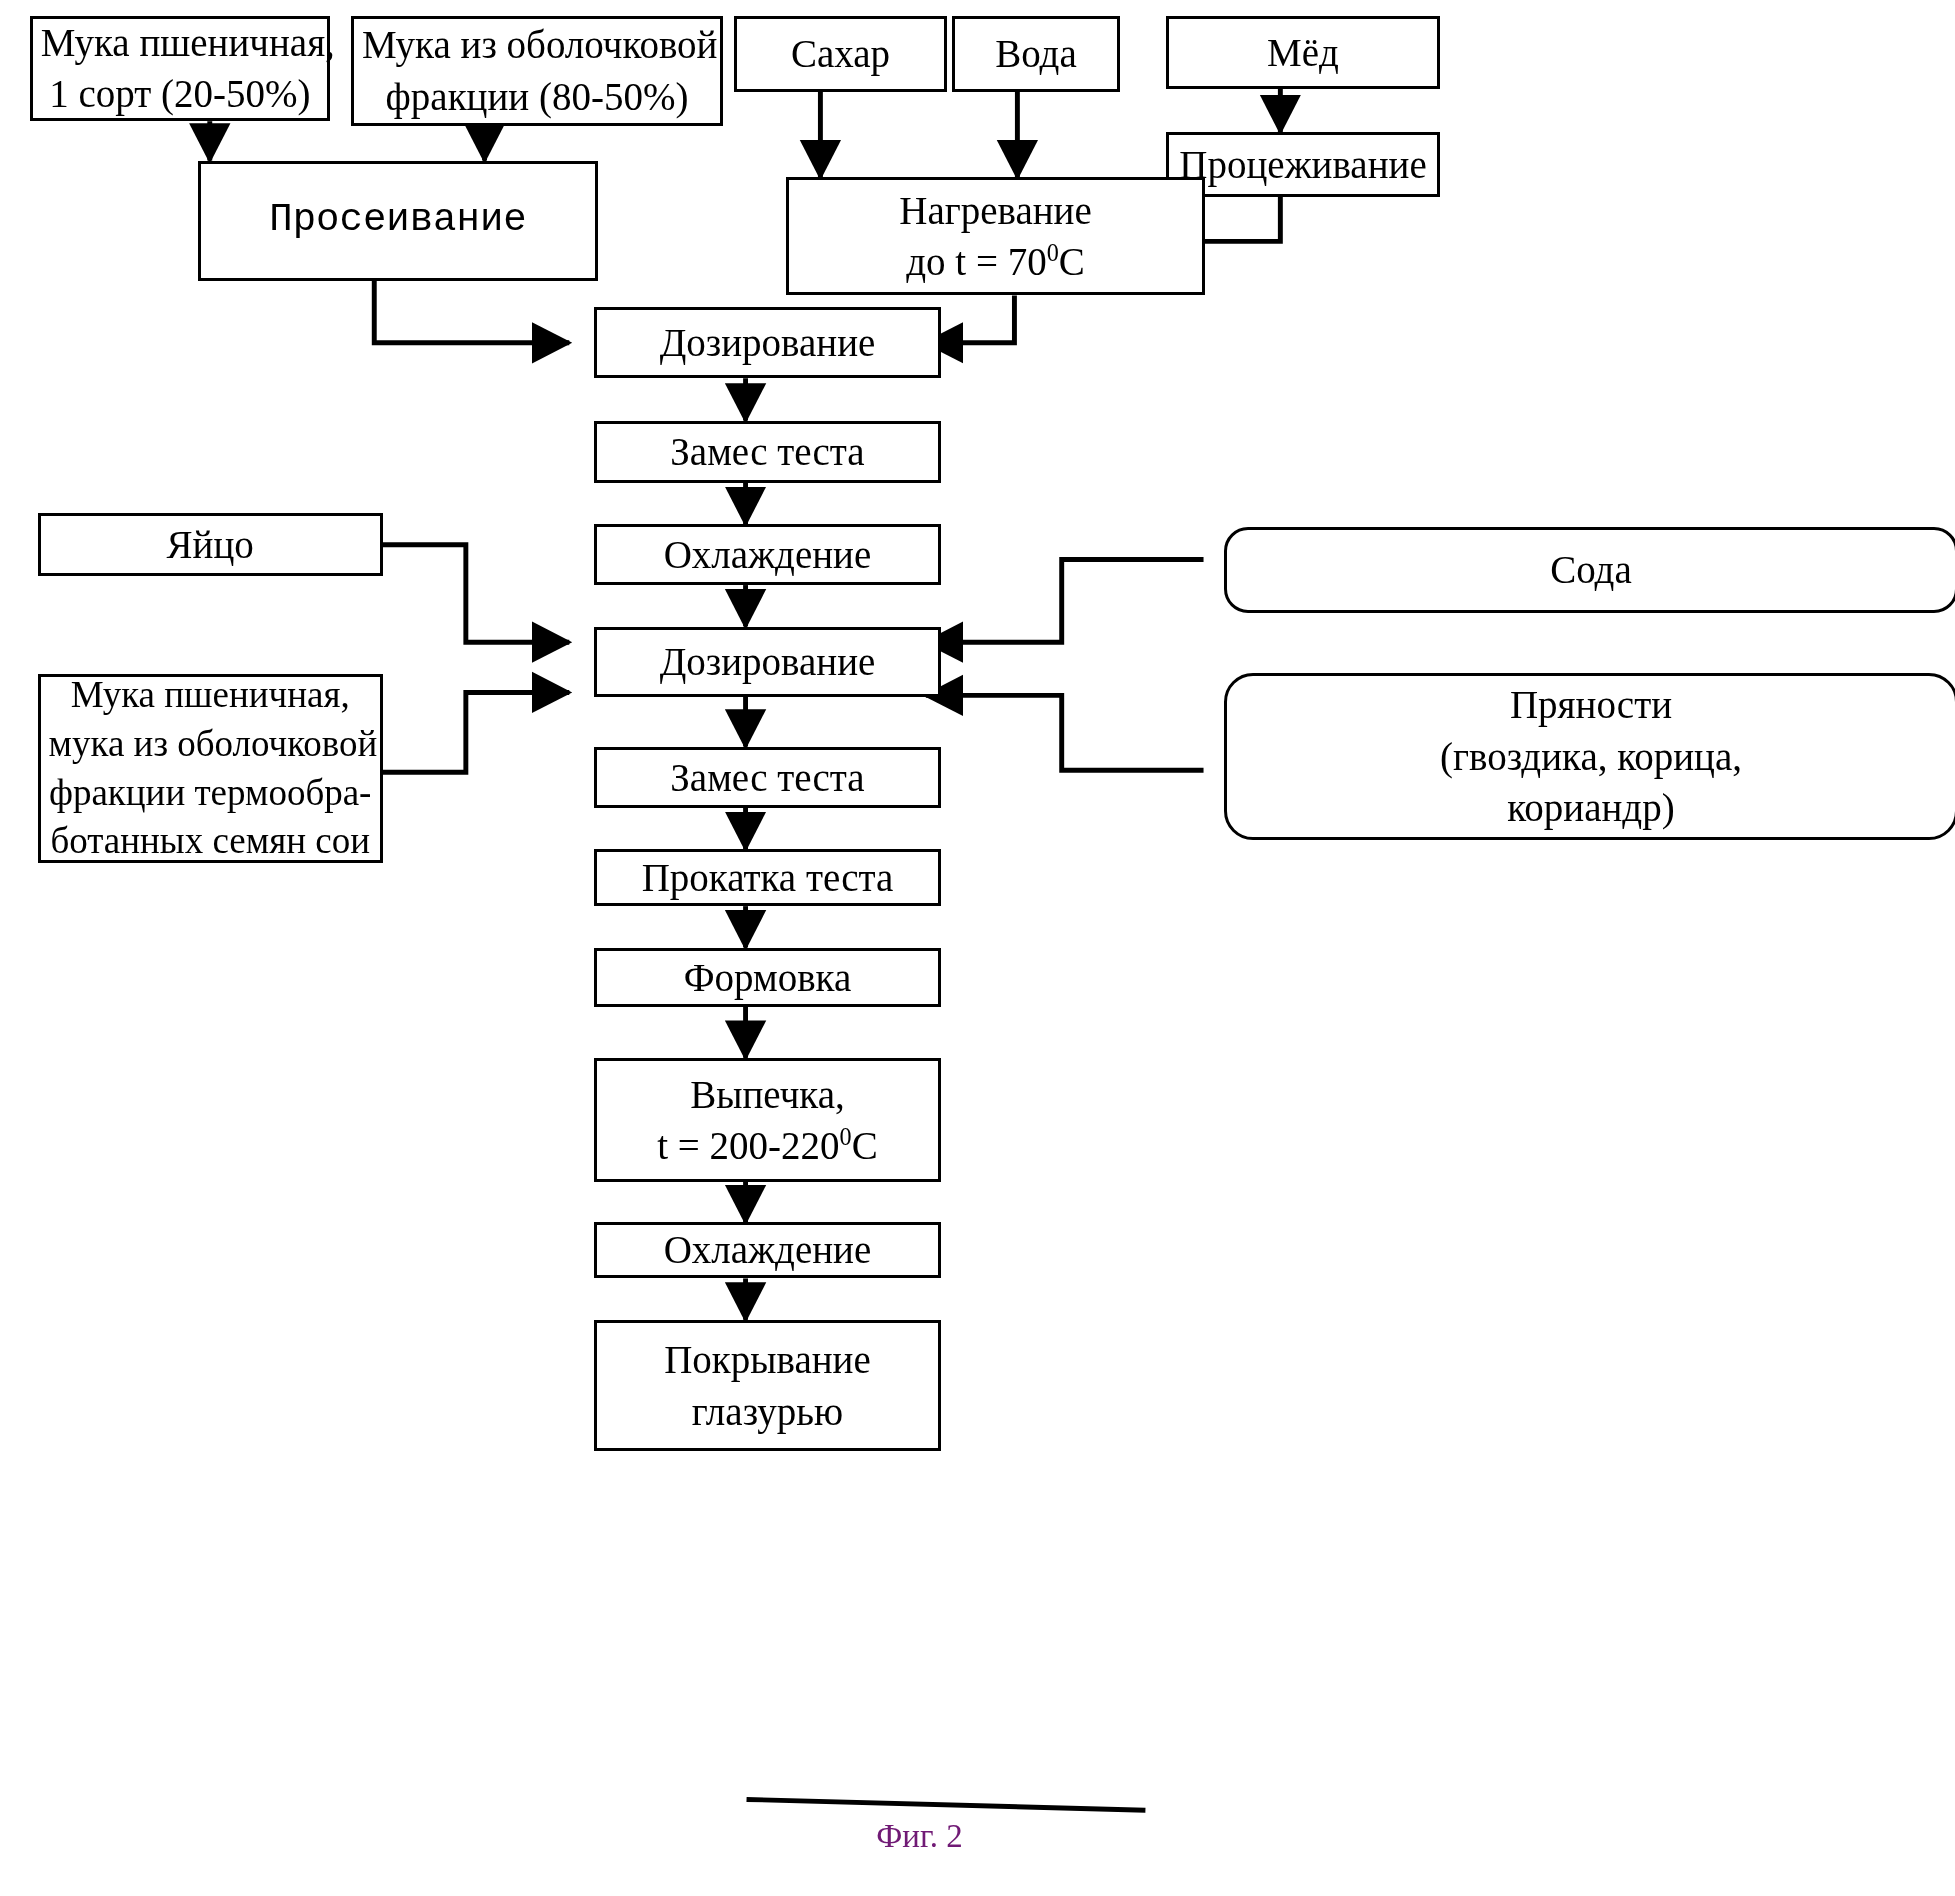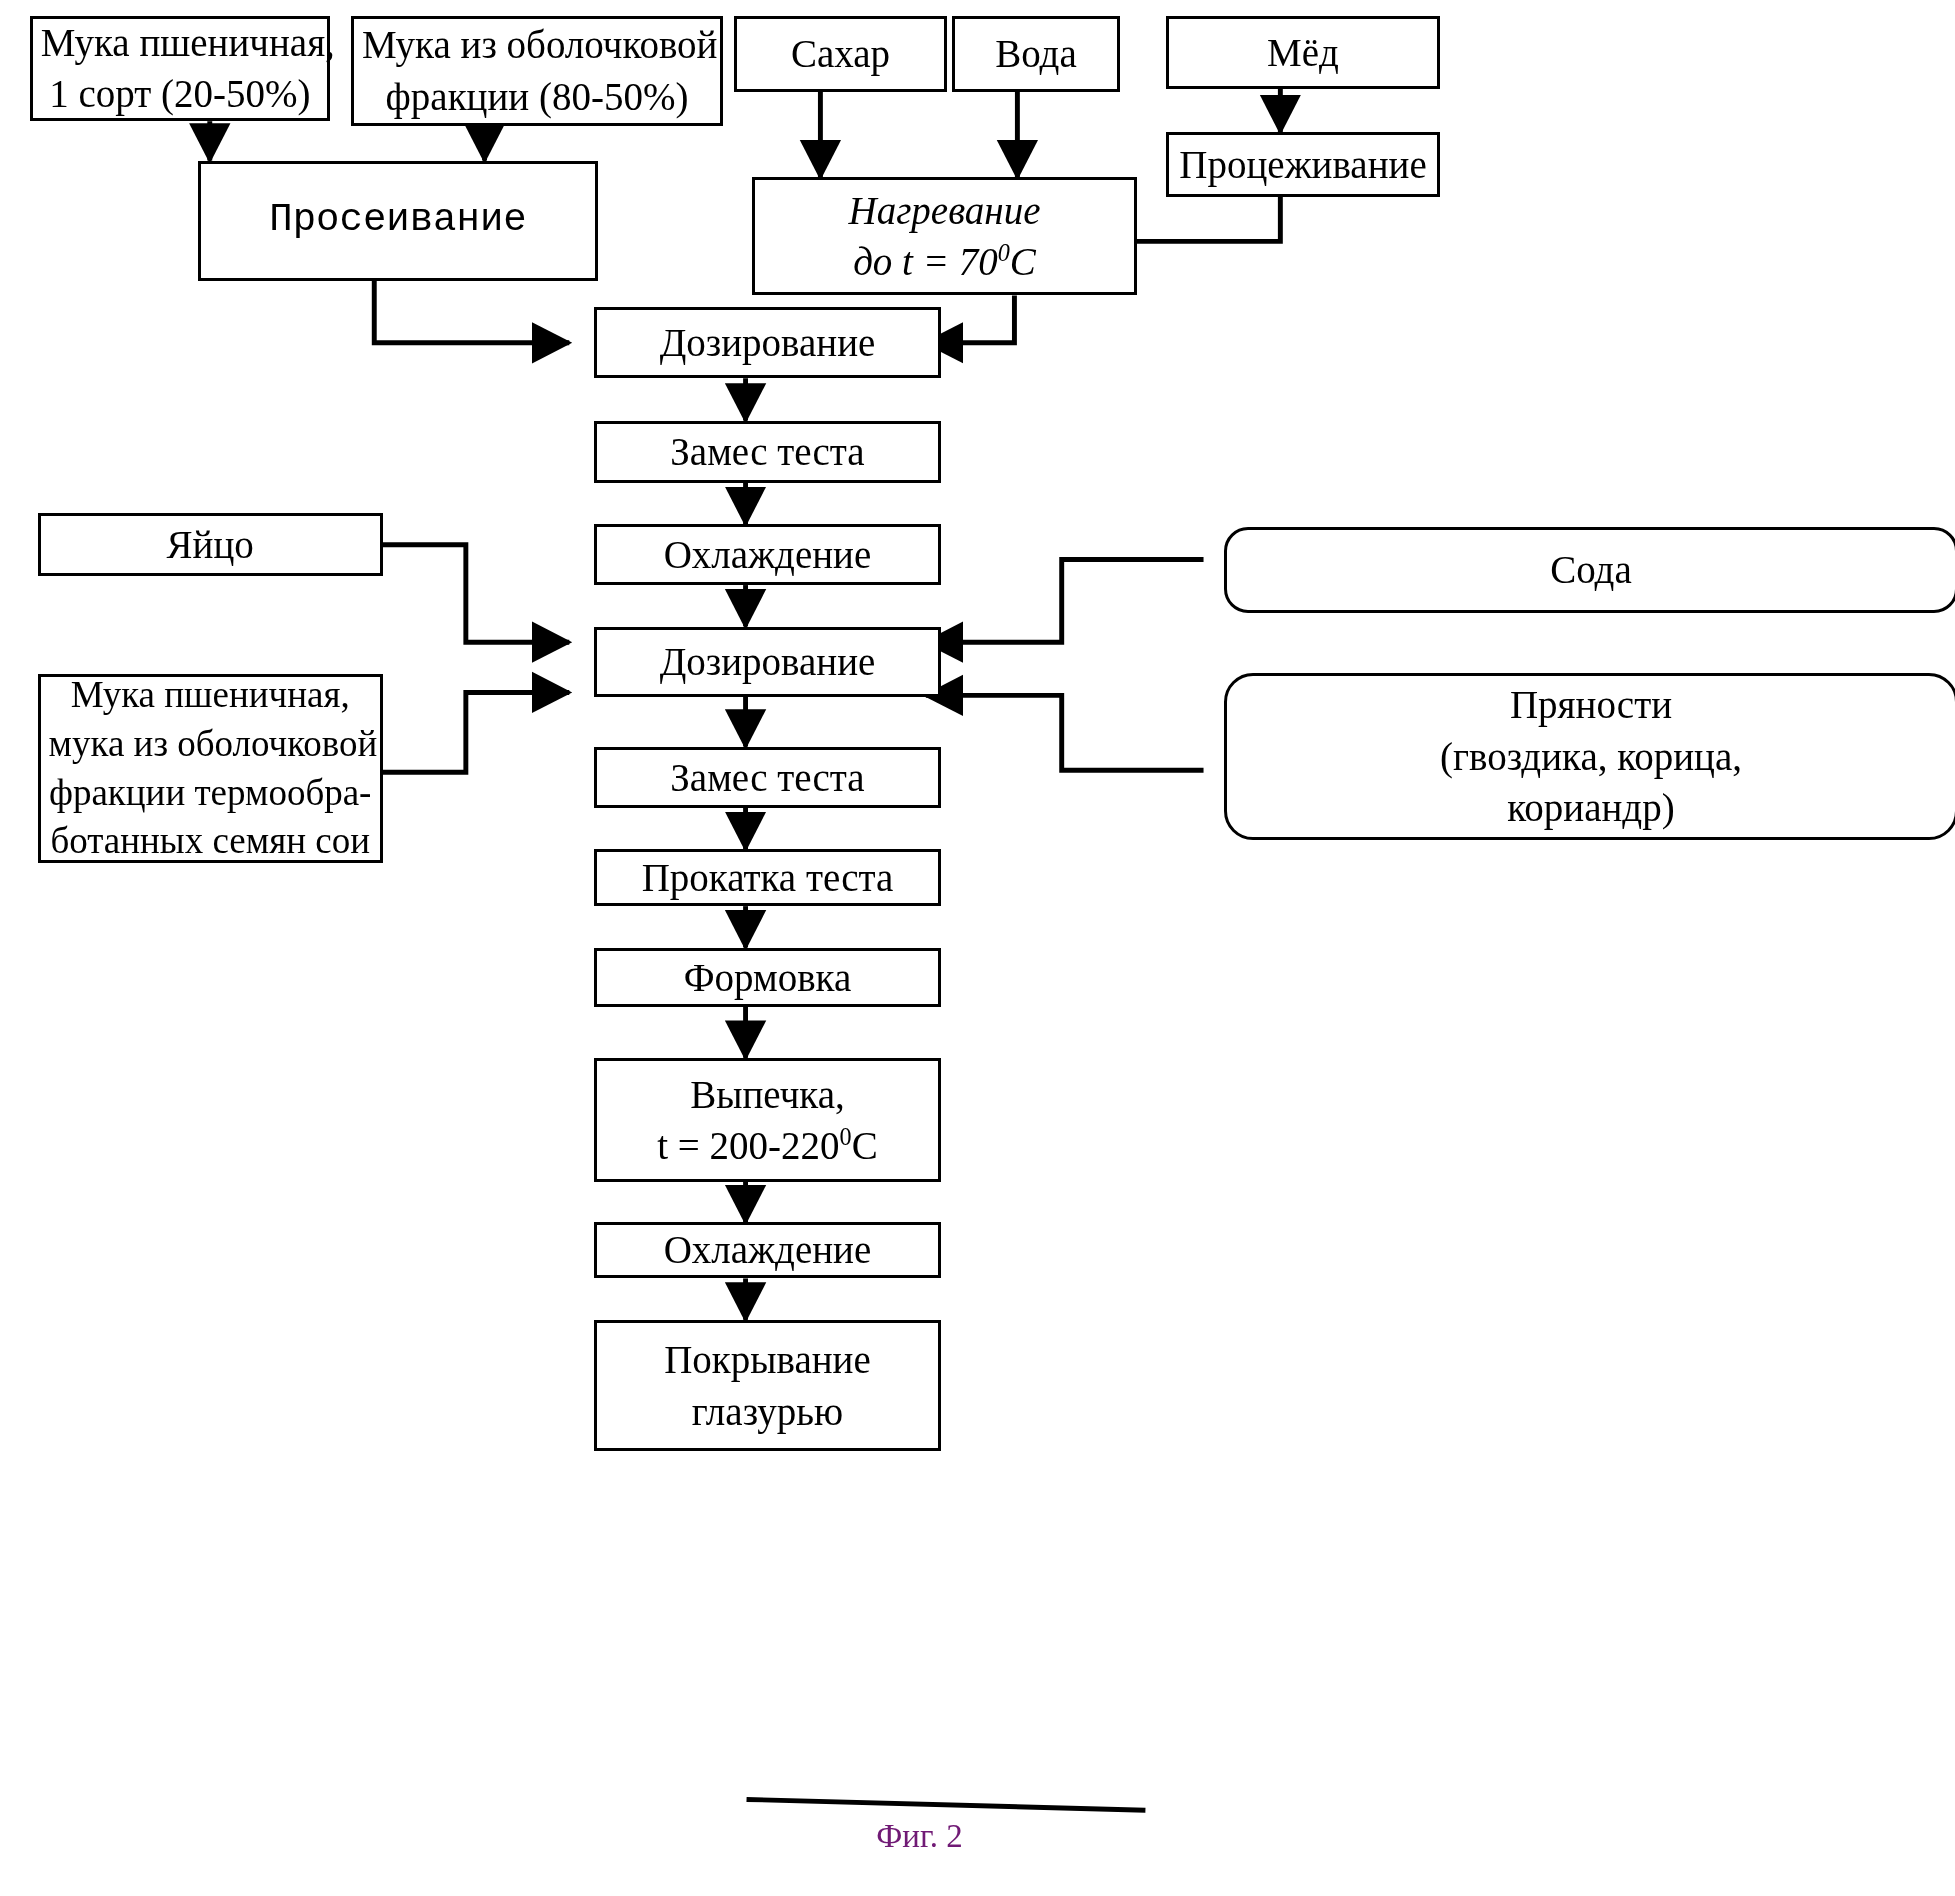--- a/index.html
+++ b/index.html
@@ -156,21 +156,21 @@
       <span class="ln">Процеживание</span>
     </span>
   </div>
 
   <div class="node" style="left:178px; top:161px; width:400px; height:120px;font-family:Liberation Mono, monospace;">
     <span class="lines">
       <span class="ln">Просеивание</span>
     </span>
   </div>
 
-  <div class="node" style="left:732px; top:177px; width:385px; height:118px;font-style:italic;">
+  <div class="node" style="left:766px; top:177px; width:419px; height:118px;">
     <span class="lines">
       <span class="ln">Нагревание</span>
       <span class="ln"><span>до t = 70</span><sup class="deg">0</sup><span>C</span></span>
     </span>
   </div>
 
   <div class="node" style="left:574px; top:307px; width:347px; height:71px;">
     <span class="lines">
       <span class="ln">Дозирование</span>
     </span>

